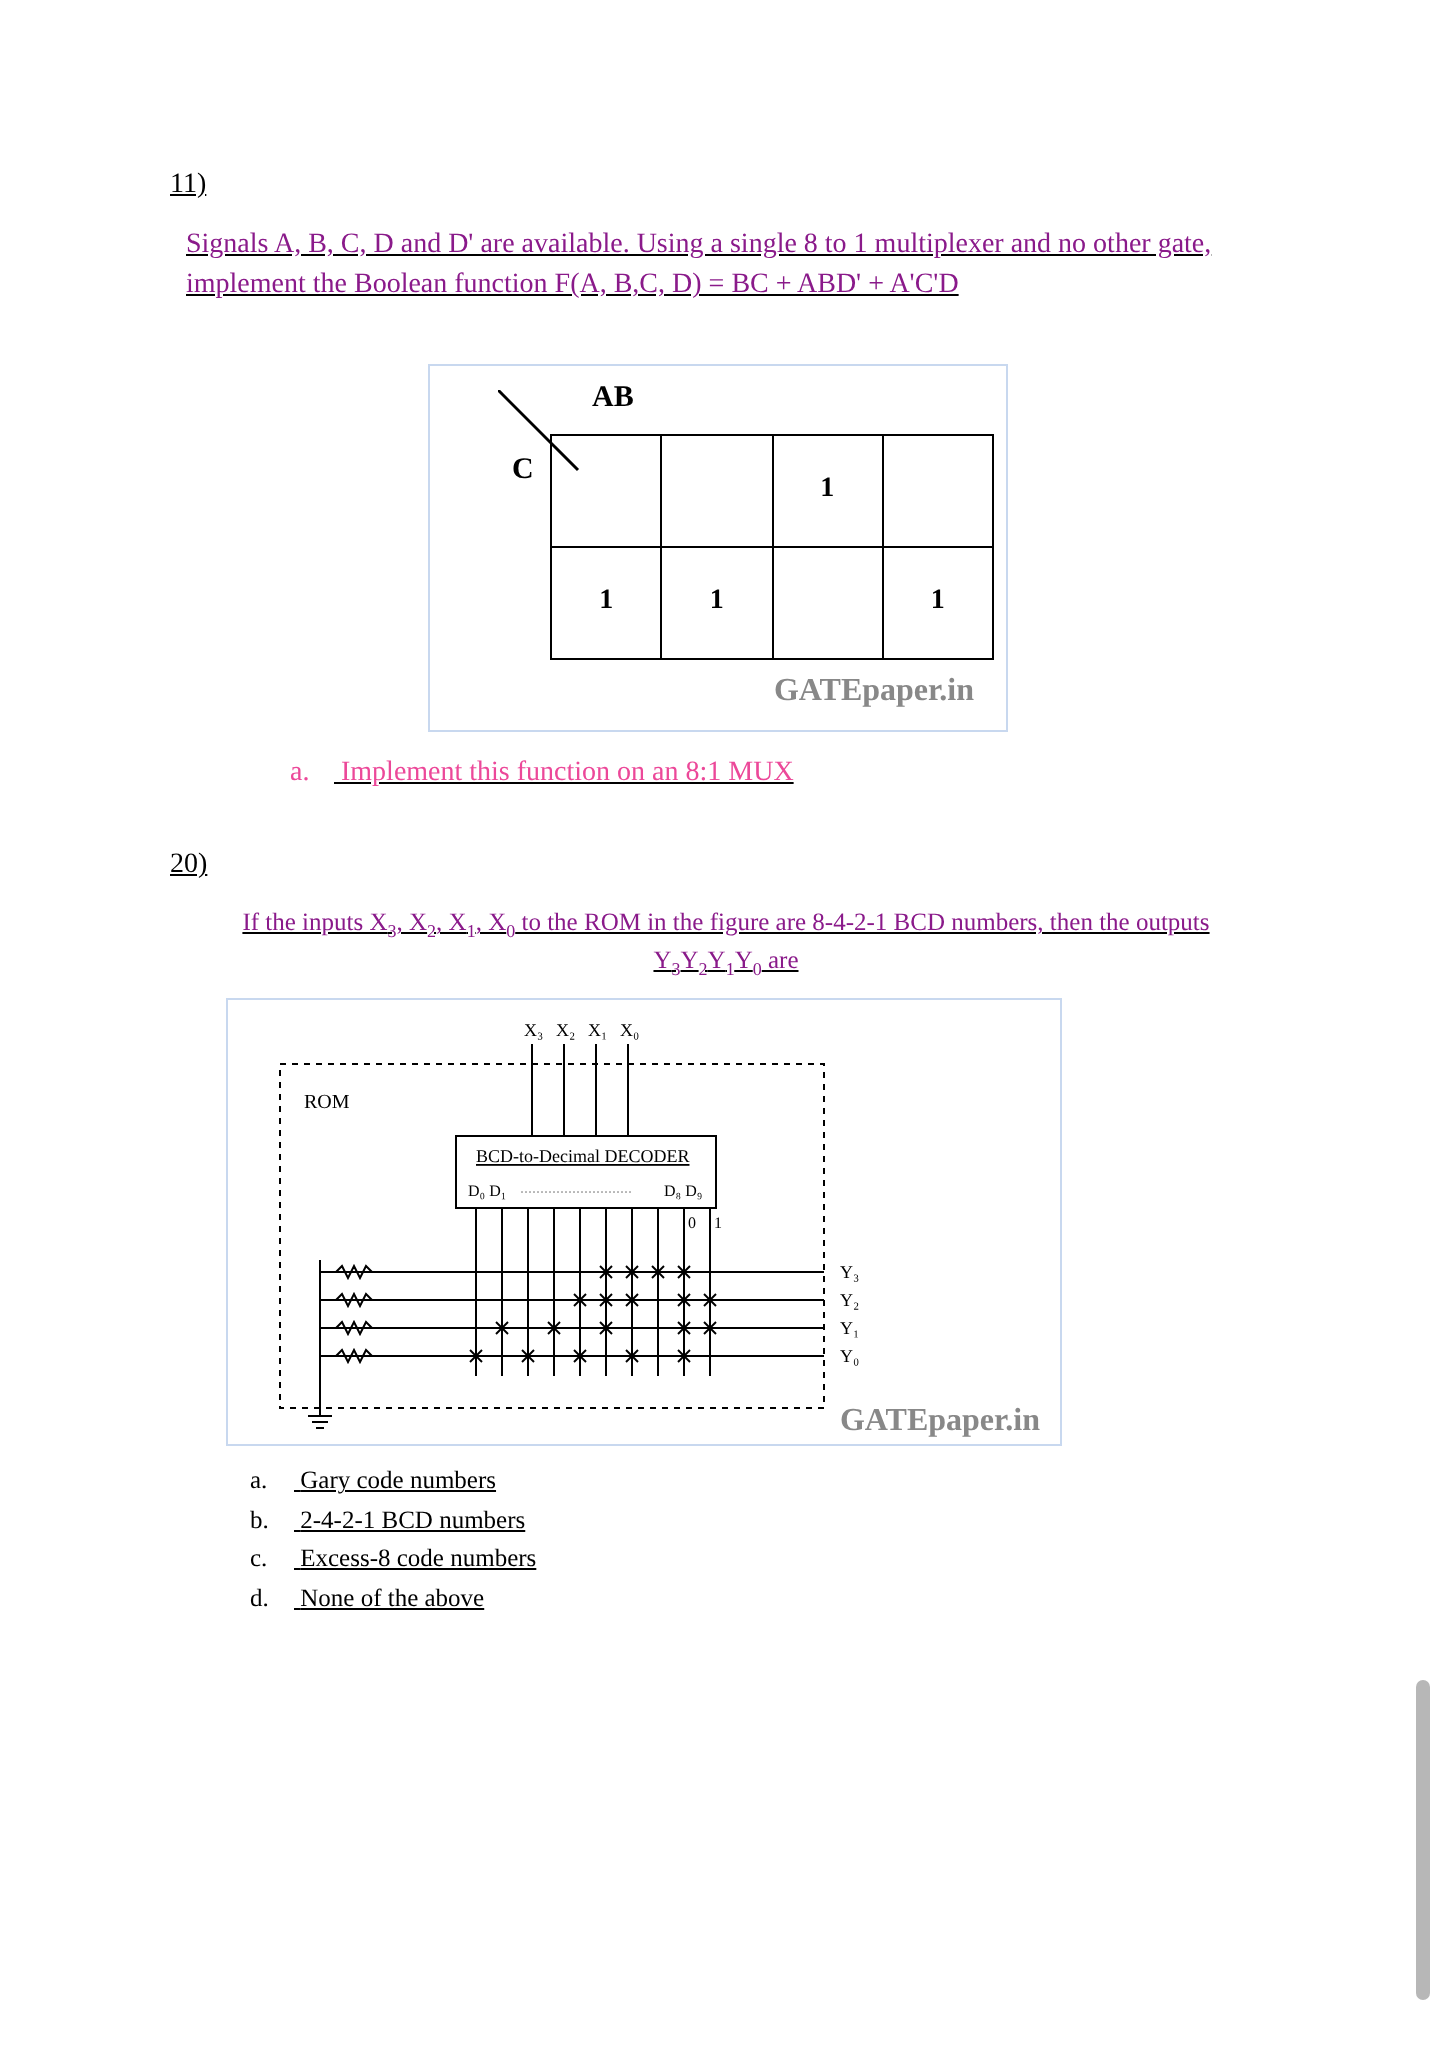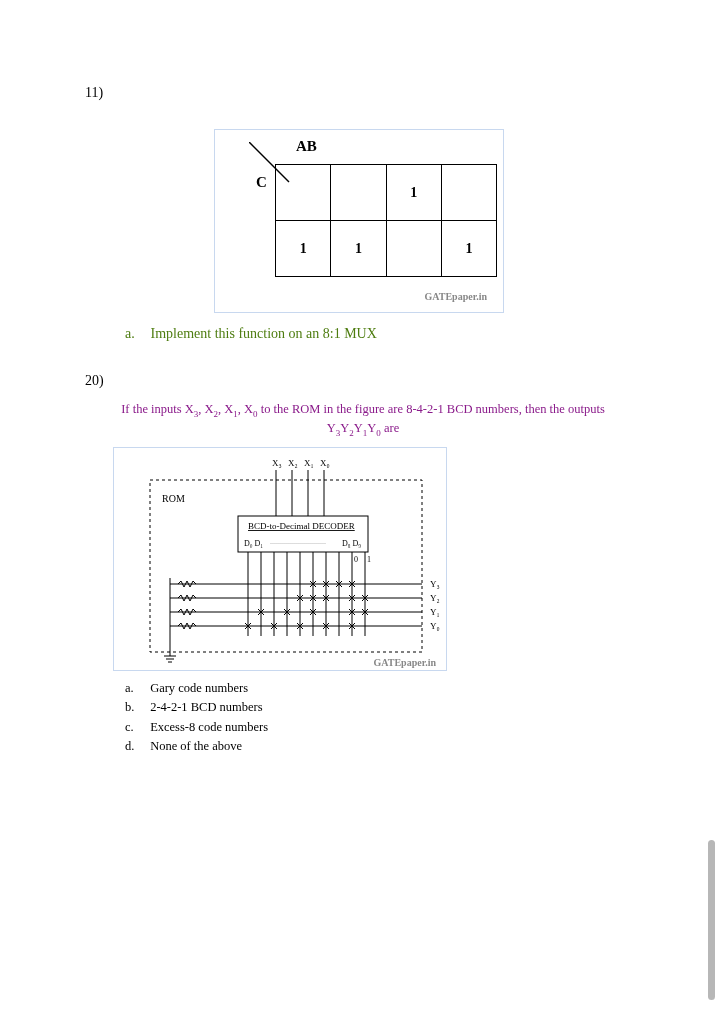--- a/index.html
+++ b/index.html
@@ -7,20 +7,21 @@
   body {
     font-family: Georgia, 'Times New Roman', serif;
     width: 718px;
     height: 1024px;
     background: #fff;
     position: relative;
     color: #000;
   }
   .page {
     padding: 85px 85px 40px 85px;
+    text-decoration: underline;
   }
   .qnum { font-size: 14px; color: #000; margin-bottom: 12px; }
   .purple { color: #8a1a8a; font-size: 14px; line-height: 1.45; }
   .sub { padding-left: 8px; }
   .block { margin-bottom: 28px; }
 
   .kmap-wrap {
     width: 290px;
     margin: 14px auto 10px auto;
     border: 1px solid #c8d8ef;
@@ -41,49 +42,50 @@
     border-collapse: collapse;
   }
   .kmap td {
     border: 1.5px solid #000;
     width: 56px; height: 56px;
     text-align: center; vertical-align: middle;
     font-weight: bold; font-size: 14px;
   }
   .watermark {
     position: absolute; bottom: 4px; right: 10px;
-    color: #888; font-size: 10px; font-weight: bold;
-  }
-  .list-sub { font-size: 14px; color: #4d7c0f; margin-left: 40px; line-height: 1.55; }
+    color: #888; font-size: 16px; font-weight: bold;
+  }
+  .list-sub { font-size: 14px; color: #ec4899; margin-left: 60px; line-height: 1.55; }
   .list-sub .label { display: inline-block; width: 22px; }
 
   .q13-intro { font-size: 12.5px; line-height: 1.4; margin-bottom: 8px; text-align: center; }
   sub { font-size: 0.72em; }
   sup { font-size: 0.72em; }
 
   .rom-wrap {
-    width: 334px; border: 1px solid #c8d8ef; margin: 4px 0 8px 28px;
-    padding: 8px 6px 4px 16px; position: relative;
+    width: 418px; border: 1px solid #c8d8ef; margin: 4px 0 8px 28px;
+    padding: 8px 6px 4px 6px; position: relative;
   }
   .rom-svg { display: block; }
   .opt-list { font-size: 12.5px; margin-left: 40px; line-height: 1.55; }
   .opt-list .label { display: inline-block; width: 22px; }
 
   .scrollbar {
     position: absolute; right: 3px; top: 840px; width: 7px; height: 160px;
     background: #b7b7b7; border-radius: 4px;
   }
 </style>
 </head>
 <body>
 
 <div class="page">
 
   <div class="block">
     <div class="qnum">11)</div>
+    <div class="purple sub">Signals A, B, C, D and D' are available. Using a single 8 to 1 multiplexer and no other gate, implement the Boolean function F(A, B,C, D) = BC + ABD' + A'C'D</div>
   </div>
 
   <div class="block">
 
     <div class="kmap-wrap">
       <div class="kmap">
         <div class="ab">AB</div>
         <div class="c">C</div>
         <svg class="diag">
             <line x1="0" y1="0" x2="40" y2="40" stroke="#000" stroke-width="1.5"></line>

